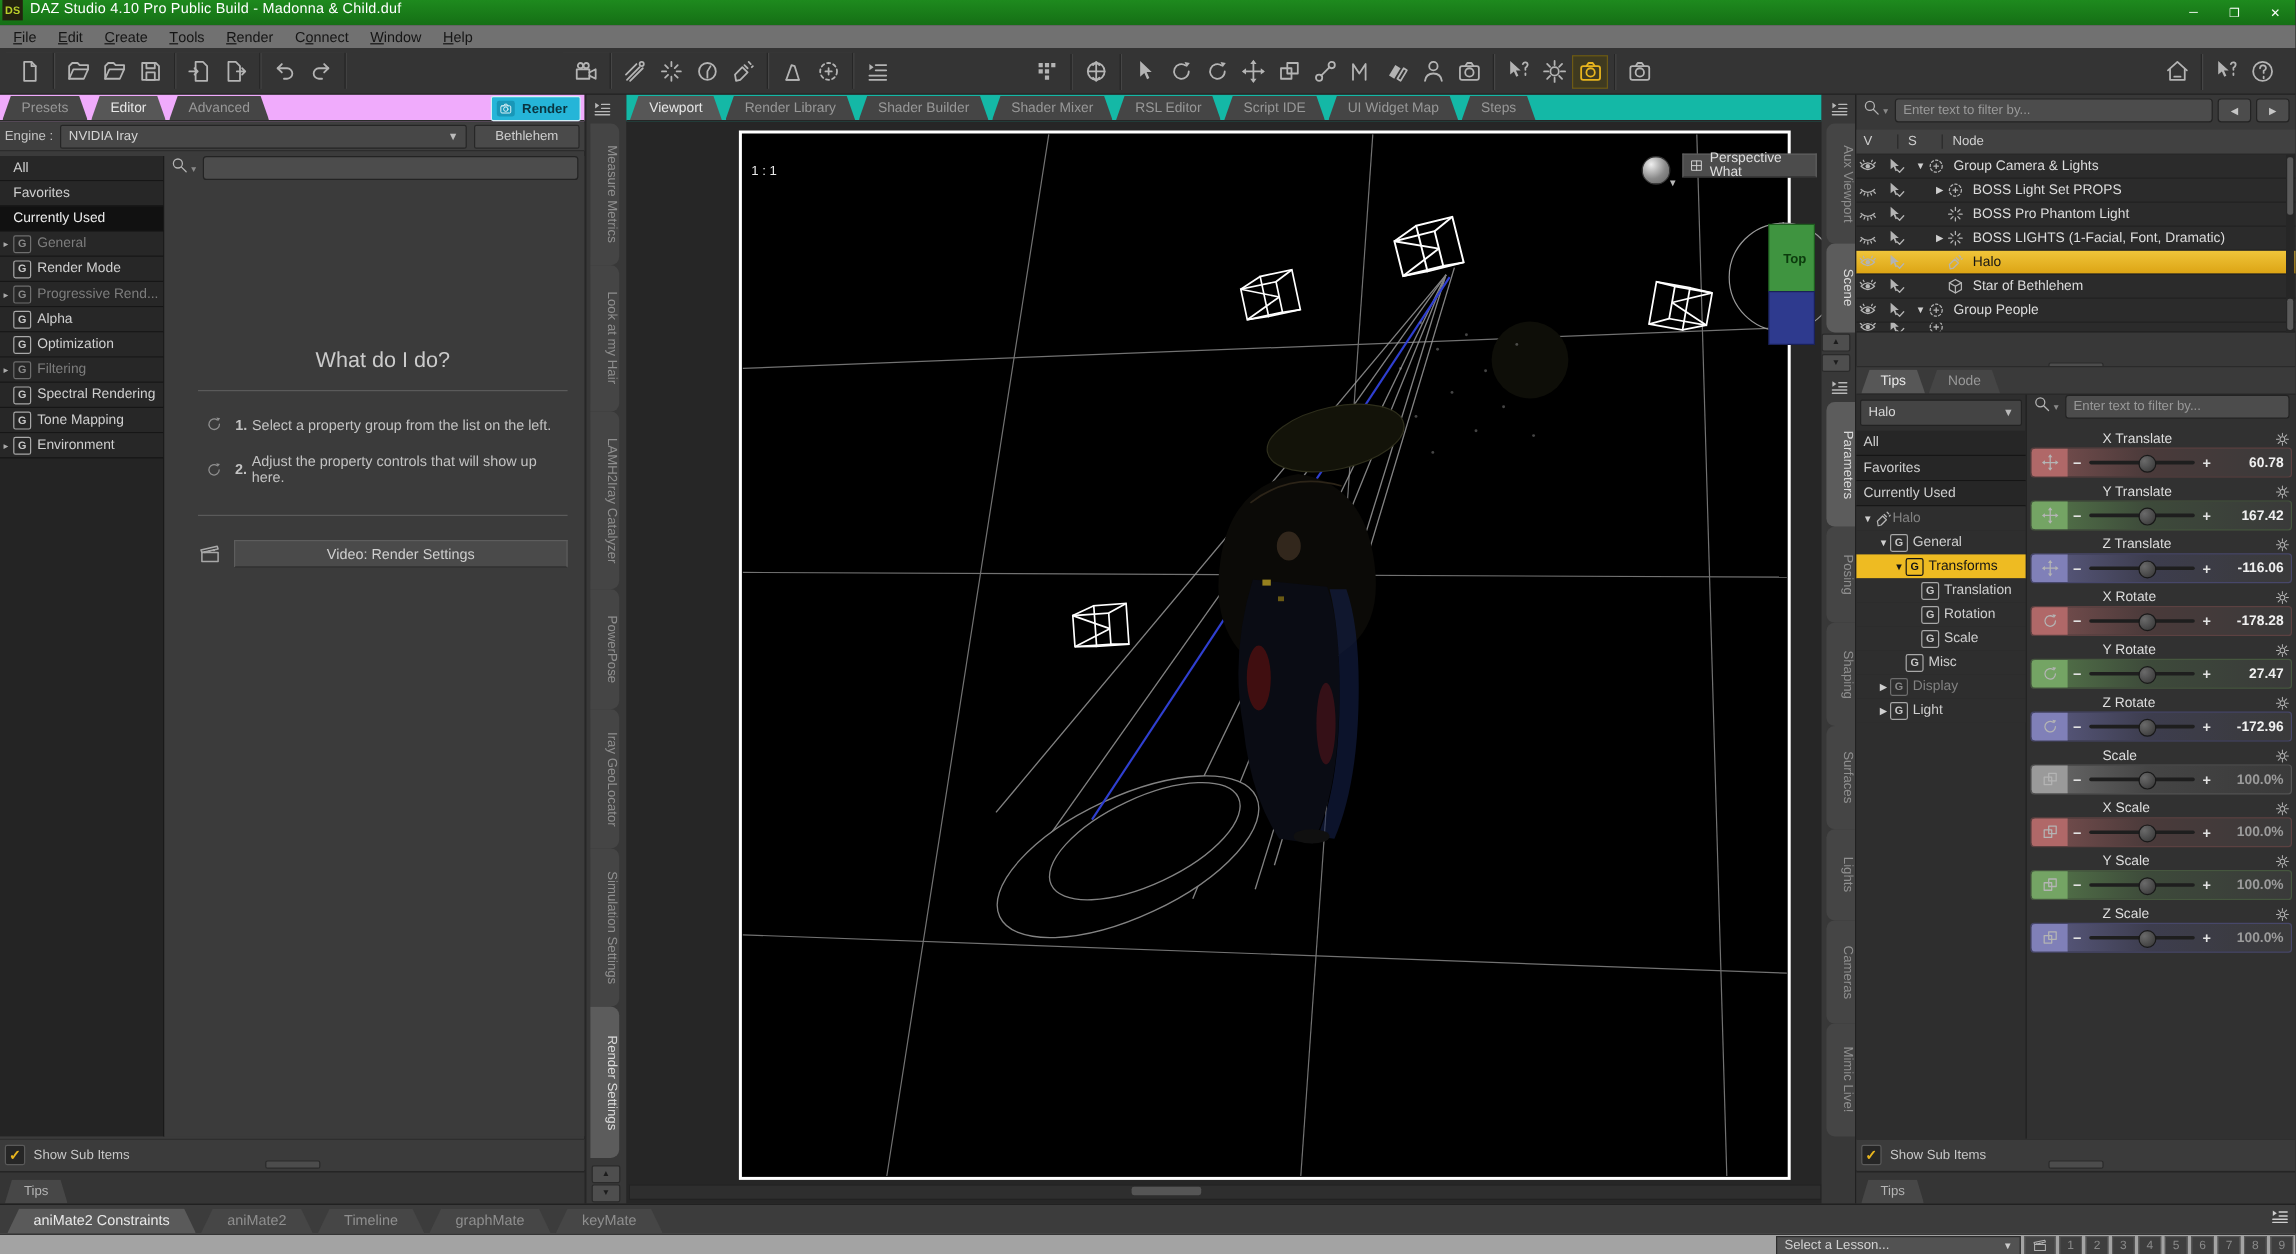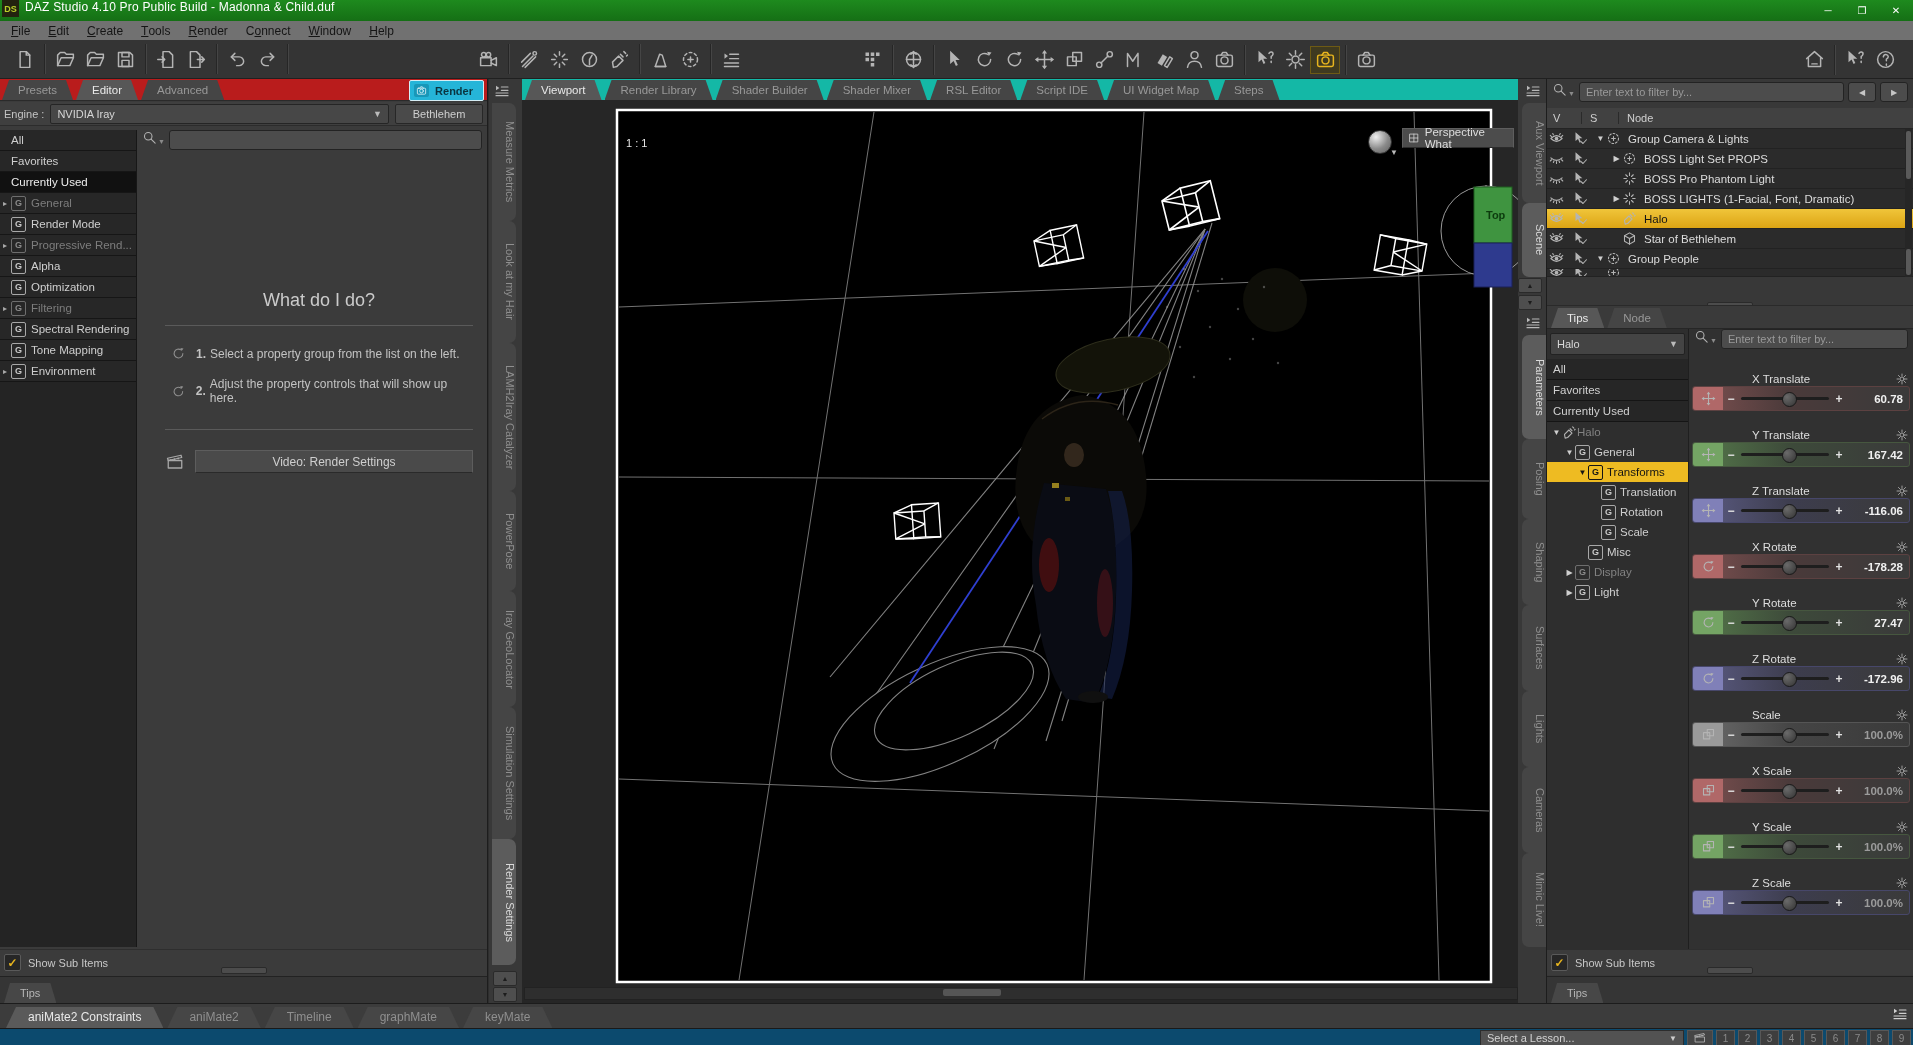--- a/index.html
+++ b/index.html
@@ -38,21 +38,21 @@
   
   .htab{height:20px;line-height:20px;padding:0 16px;background:#454545;color:#989898;font-size:11.5px;
         margin-right:3px;clip-path:polygon(7px 0,calc(100% - 7px) 0,100% 100%,0 100%);white-space:nowrap}
   .htab.active{background:#575757;color:#e8e8e8}
   .vtab{writing-mode:vertical-rl;width:24px;margin-left:3px;padding:12px 0;background:#454545;color:#8f8f8f;
         border-radius:0 7px 7px 0;text-align:center;font-size:11px;white-space:nowrap}
   .vtab.active{background:#5c5c5c;color:#dadada}
   .vtab.rside{border-radius:7px 0 0 7px;margin-left:1px}
   
   .left-panel{left:0;top:79px;width:488px;height:924px;background:#3b3b3b;border-right:1px solid #1d1d1d;box-sizing:border-box}
-  .tabrow{position:absolute;left:0;top:0;width:100%;height:22px;background:#b91c1c;border-bottom:1px solid #2a2a2a;
+  .tabrow{position:absolute;left:0;top:0;width:100%;height:22px;background:#f0abfc;border-bottom:1px solid #2a2a2a;
           display:flex;align-items:flex-end;padding:0 2px;box-sizing:border-box}
   .render-btn{position:absolute;right:3px;top:1px;height:19px;background:#25b5d8;border:1px solid #d6eef5;
               color:#0a3540;font-weight:bold;display:flex;align-items:center;padding:0 10px 0 4px;border-radius:2px}
   .render-btn .cam{width:15px;height:13px;background:#1897b8;border-radius:2px;margin-right:6px;
                    display:flex;align-items:center;justify-content:center;color:#e8f6fa}
   .engine-row{position:absolute;left:0;top:23px;width:100%;height:24px;background:#3f3f3f;display:flex;align-items:center;
               padding:0 4px;box-sizing:border-box;border-bottom:1px solid #2c2c2c}
   .engine-label{color:#c4c4c4;margin-right:6px}
   .selbox{flex:1;height:18px;background:#474747;border:1px solid #252525;border-radius:2px;color:#d6d6d6;
           display:flex;align-items:center;padding:0 6px;position:relative}
@@ -146,21 +146,21 @@
   .qf-row{height:20px;display:flex;align-items:center;background:#262626;border-bottom:1px solid #151515;
           padding-left:6px;color:#d0d0d0;font-size:11.5px}
   .tree-row{height:20px;display:flex;align-items:center;color:#cfcfcf;font-size:11.5px;background:#2e2e2e}
   .tree-row.dim{color:#828282}
   .tree-row.sel{background:#eebb22;color:#141414}
   .tree-row .exp{width:11px;font-size:8px;text-align:center;color:#cfcfcf}
   .tree-row.sel .exp{color:#141414}
   .tree-row .gbox{margin-right:4px}
   .tree-row.sel .gbox{border-color:#141414;color:#141414}
   
-  .srow{margin:16px 3px 4px;position:relative}
+  .srow{margin:3px 3px 4px;position:relative}
   .srow .lab-line{display:flex;align-items:center;height:15px;color:#dedede;font-size:11.5px;padding-left:60px}
   .srow .gear{margin-left:auto;margin-right:2px;color:#787878}
   .sctrl{height:23px;border-radius:3px;display:flex;align-items:center;border:1px solid #222;position:relative}
   .sctrl .chip{width:30px;height:100%;display:flex;align-items:center;justify-content:center;color:#efefef;
                border-radius:3px 0 0 3px}
   .sctrl .pm{width:16px;text-align:center;color:#e2e2e2;font-weight:bold;font-size:12px}
   .sctrl .track{flex:1;height:3px;background:#1e1e1e;border-radius:2px;position:relative;margin:0 2px}
   .sctrl .knob{position:absolute;top:-5px;left:47%;width:13px;height:13px;border-radius:50%;
                background:radial-gradient(circle at 4px 4px,#6a6a6a,#333);border:1px solid #191919}
   .sctrl .val{width:56px;text-align:right;padding-right:6px;color:#f0f0f0;font-weight:bold;font-size:11.5px}
@@ -172,21 +172,21 @@
   .sctrl.blue{background:linear-gradient(90deg,#5d5d86 0%,#3d3d4e 45%,#3a3a3a 100%);border-color:#47476a}
   .sctrl.blue .chip{background:#8080b8}
   .sctrl.gray{background:linear-gradient(90deg,#6e6e6e 0%,#454545 45%,#3a3a3a 100%);border-color:#555}
   .sctrl.gray .chip{background:#9a9a9a}
   
   .bottom-tabs{left:0;top:1003px;width:1913px;height:25px;background:#3c3c3c;border-top:1px solid #1c1c1c;
                display:flex;align-items:flex-end;padding-left:6px;box-sizing:border-box}
   .btab{height:21px;line-height:21px;padding:0 22px;background:#464646;color:#8f8f8f;font-size:12px;margin-right:4px;
         clip-path:polygon(10px 0,calc(100% - 10px) 0,100% 100%,0 100%)}
   .btab.active{background:#5a5a5a;color:#e9e9e9}
-  .statusbar{left:0;top:1028px;width:1913px;height:17px;background:#0c4a6e;border-top:1px solid #191919}
+  .statusbar{left:0;top:1028px;width:1913px;height:17px;background:#a3a3a3;border-top:1px solid #191919}
   .lesson-wrap{position:absolute;right:2px;top:1px;display:flex;align-items:center;gap:3px}
   .lesson-sel{width:190px;height:14px;background:#525252;border:1px solid #2c2c2c;color:#d2d2d2;display:flex;
               align-items:center;padding:0 6px;font-size:11px}
   .lesson-sel .caret{margin-left:auto;font-size:8px;color:#ccc}
   .lesson-film{width:24px;height:14px;background:#454545;border:1px solid #555;display:flex;align-items:center;justify-content:center;color:#999}
   .num-btn{width:17px;height:14px;background:#3e3e3e;border:1px solid #575757;color:#8a8a8a;display:flex;
            align-items:center;justify-content:center;font-size:10px}
   .bt-menu{position:absolute;right:4px;top:1006px;width:18px;height:16px;color:#cfcfcf}
 </style>
 </head>

